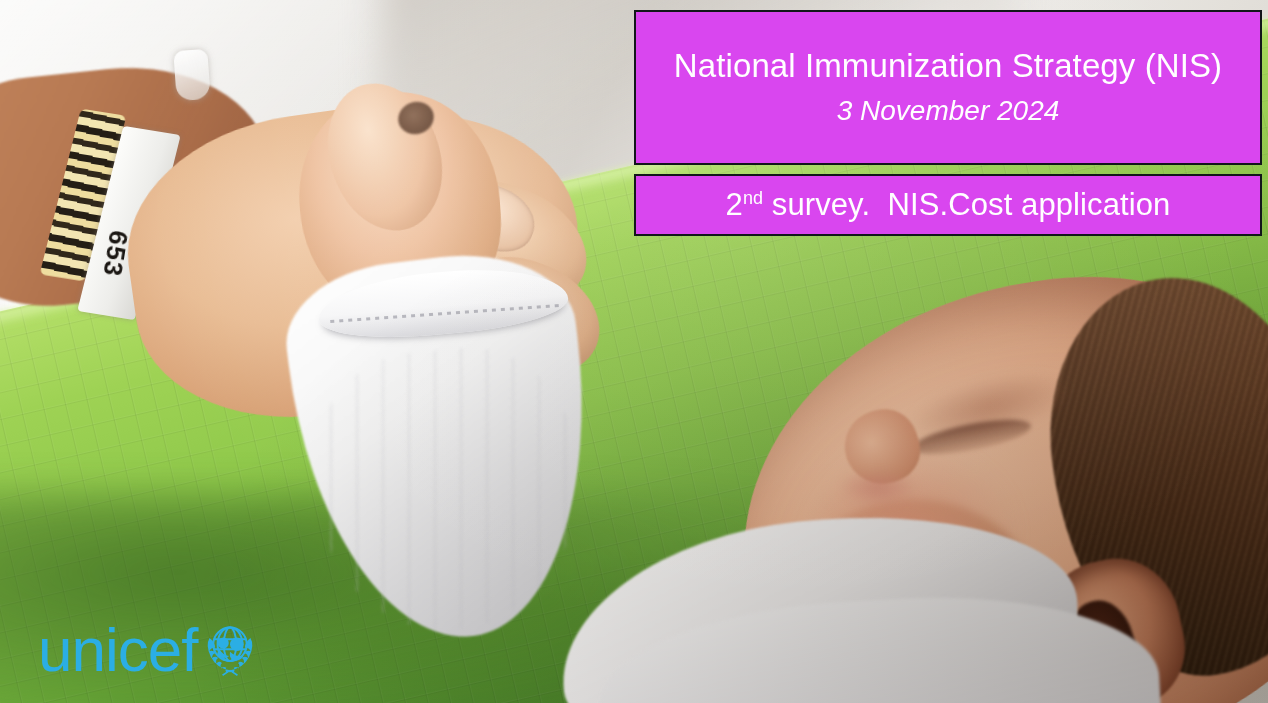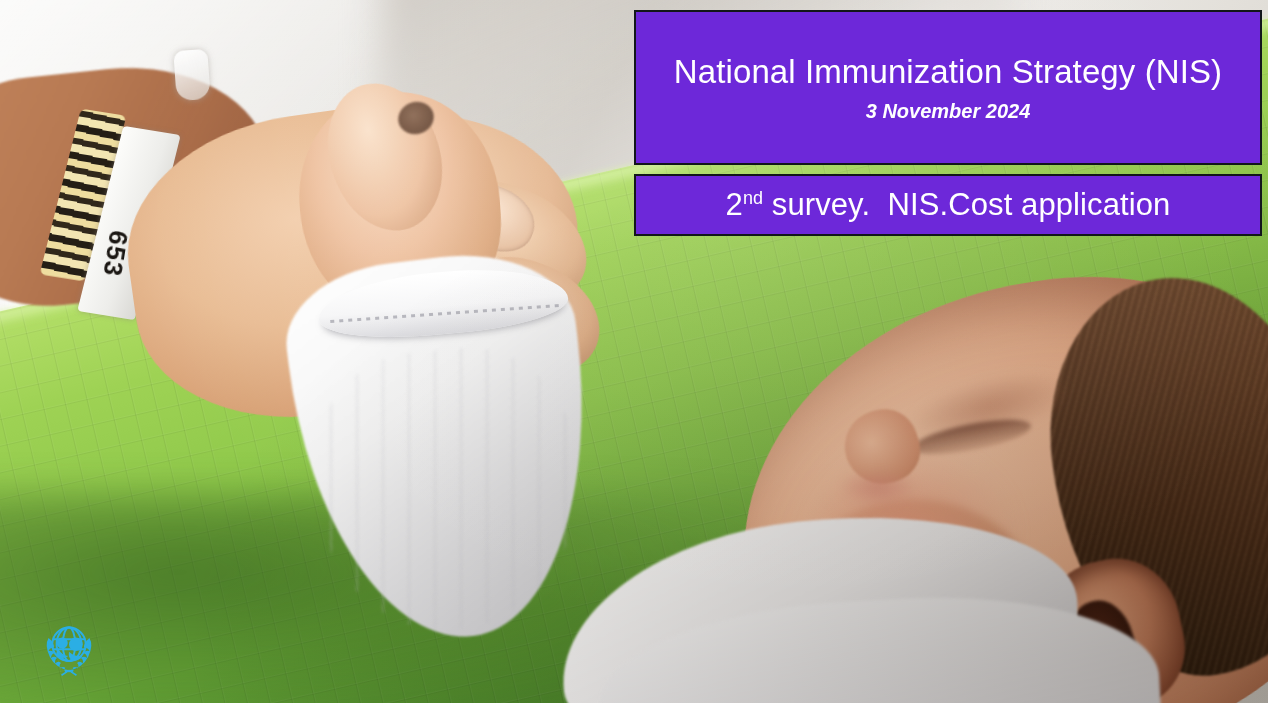--- a/index.html
+++ b/index.html
@@ -331,45 +331,45 @@
     font-weight: 400;
     letter-spacing: -1px;
     line-height: 1;
     color: #2BAEE4;
   }
   .unicef-emblem { display: block; }
 
   
   .banner {
     position: absolute;
-    background: #6d28d9;
+    background: #d946ef;
     border: 2px solid #12161a;
     box-sizing: border-box;
     color: #ffffff;
     text-align: center;
   }
   .banner-main {
     left: 634px; top: 10px; width: 628px; height: 155px;
     display: flex; flex-direction: column;
     align-items: center; justify-content: center;
     padding-top: 2px;
   }
   .title-line {
     font-size: 33px;
     line-height: 1.28;
     font-weight: 400;
     letter-spacing: .1px;
     white-space: nowrap;
   }
   .title-date {
-    font-size: 20px;
+    font-size: 28px;
     font-style: italic;
     line-height: 1.5;
     margin-top: 2px;
-    font-weight: 700;
+    font-weight: 400;
   }
   .banner-sub {
     left: 634px; top: 174px; width: 628px; height: 62px;
     display: flex; align-items: center; justify-content: center;
   }
   .subtitle-line {
     font-size: 31px;
     font-weight: 400;
     white-space: pre;
     letter-spacing: .1px;
@@ -429,20 +429,21 @@
 
     <div class="sleeve"></div>
     <div class="sleeve-folds"></div>
     <div class="sleeve-band"></div>
     <div class="sleeve-stitch"></div>
 
     <div class="photo-grade"></div>
   </div>
 
   <div class="unicef-logo">
+    <span class="unicef-word">unicef</span>
     <span class="unicef-emblem">
       <svg width="62" height="62" viewBox="0 0 100 100" aria-hidden="true">
         <g fill="none" stroke="#2BAEE4" stroke-width="3.2">
 
           <circle cx="50" cy="44" r="27"></circle>
 
           <path d="M23.5 36 H76.5"></path>
           <path d="M23.5 52 H76.5"></path>
 
           <ellipse cx="50" cy="44" rx="10" ry="27"></ellipse>

